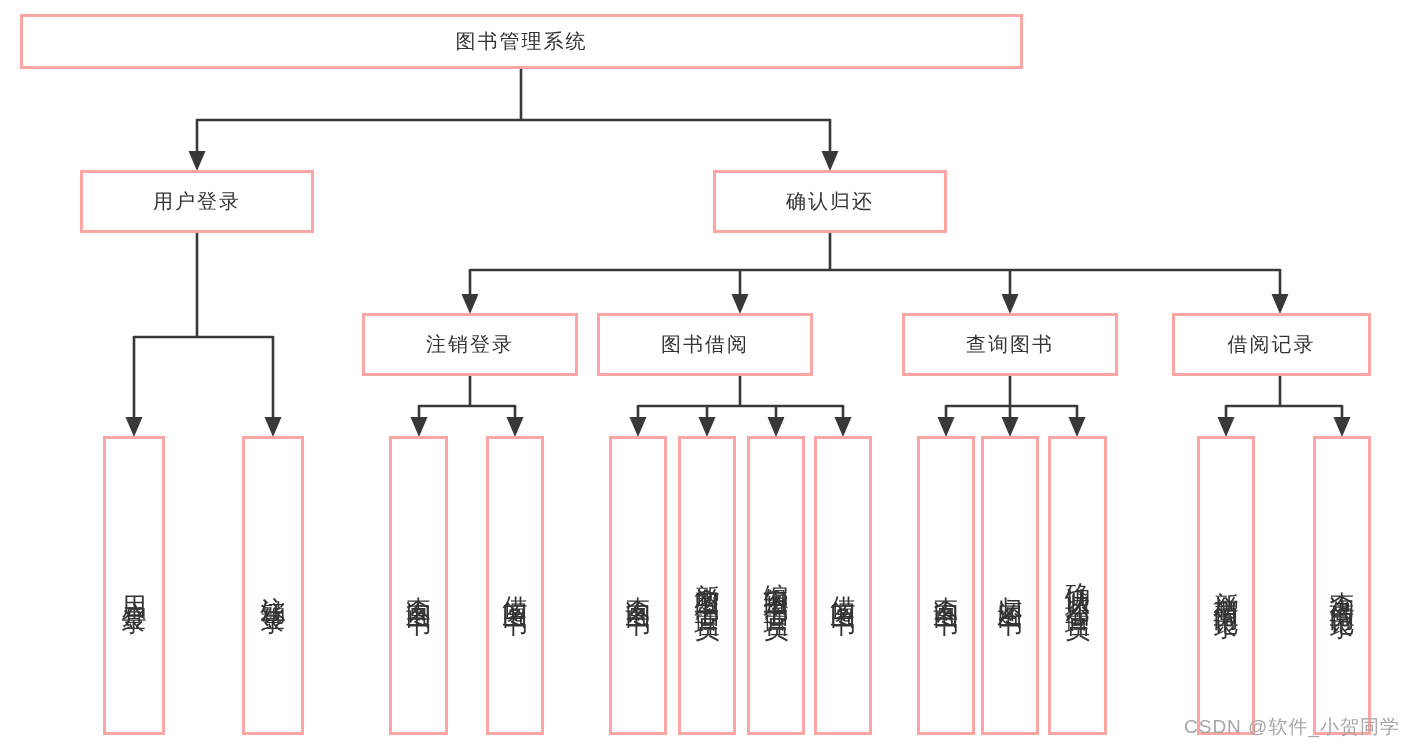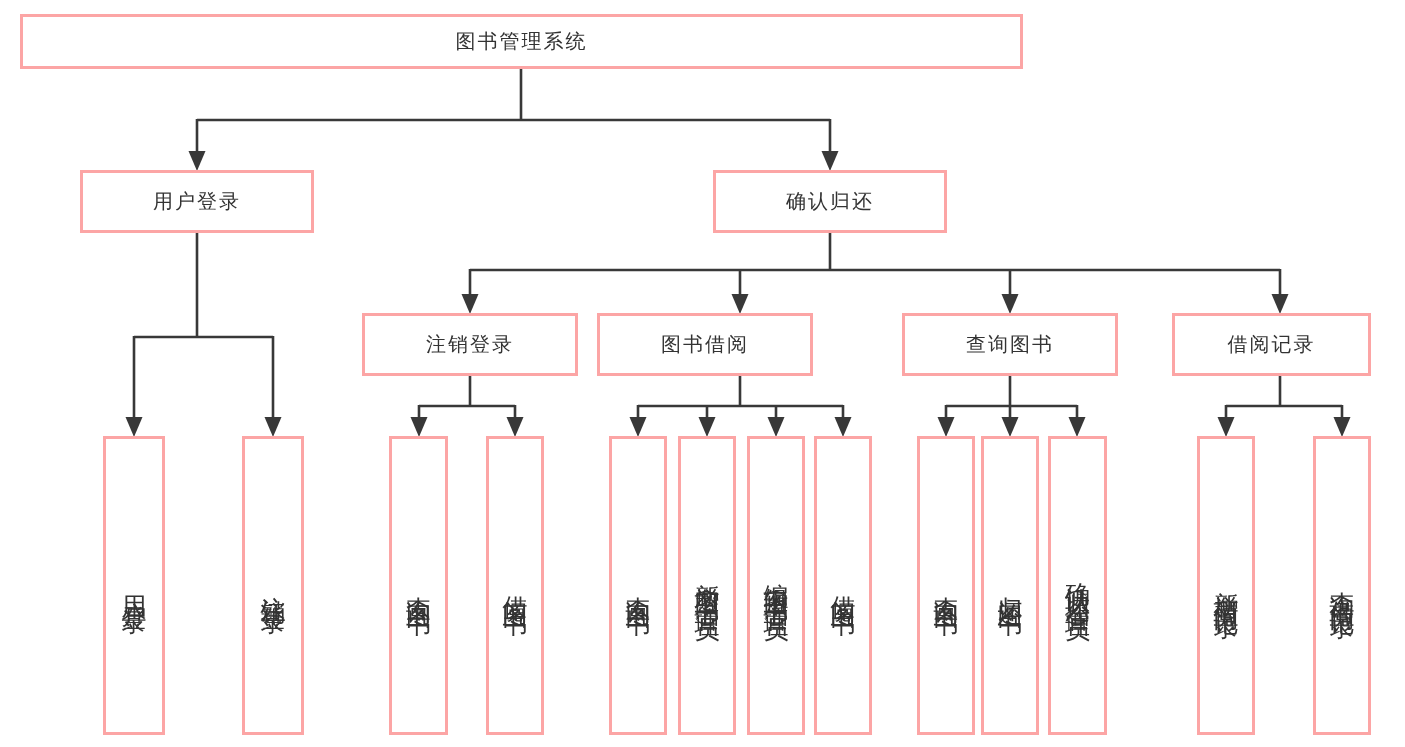--- a/index.html
+++ b/index.html
@@ -110,14 +110,15 @@
   <div class="node vnode" style="left:747px; top:436px; width:58px; height:299px;">编辑图书（管理员）</div>
   <div class="node vnode" style="left:814px; top:436px; width:58px; height:299px;">借阅图书</div>
 
   <div class="node vnode" style="left:917px; top:436px; width:58px; height:299px;">查询图书</div>
   <div class="node vnode" style="left:981px; top:436px; width:58px; height:299px;">归还图书</div>
   <div class="node vnode" style="left:1048px; top:436px; width:59px; height:299px;">确认归还（管理员）</div>
 
   <div class="node vnode" style="left:1197px; top:436px; width:58px; height:299px;">新增借阅记录</div>
   <div class="node vnode" style="left:1313px; top:436px; width:58px; height:299px;">查询借阅记录</div>
 
+  <div class="watermark">CSDN @软件_小贺同学</div>
 
 </div>
 
 </body></html>

